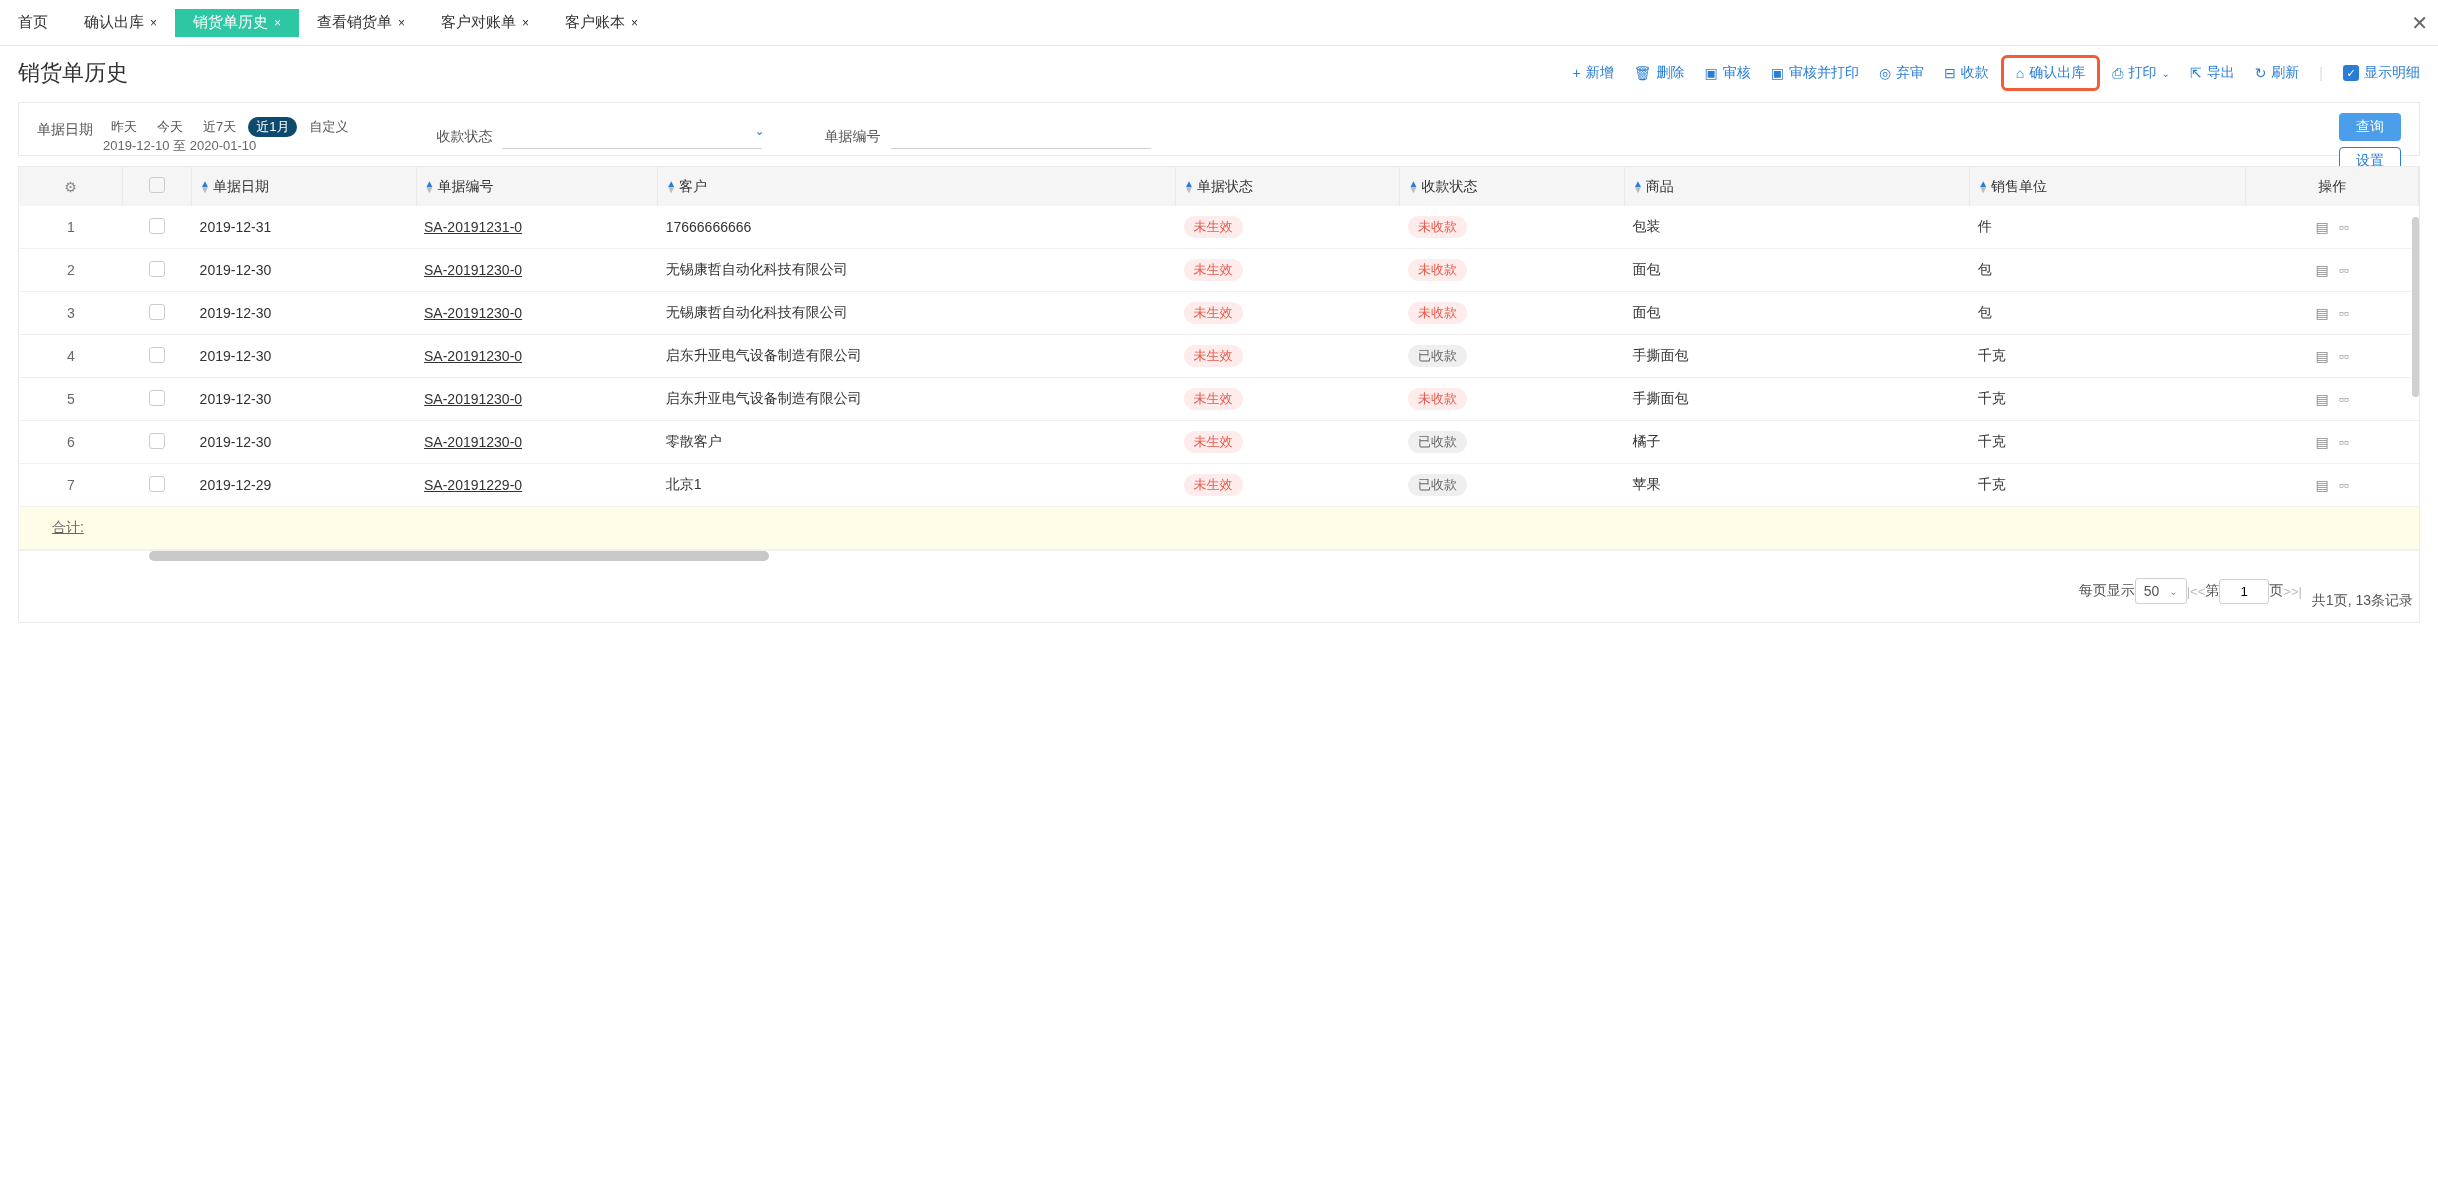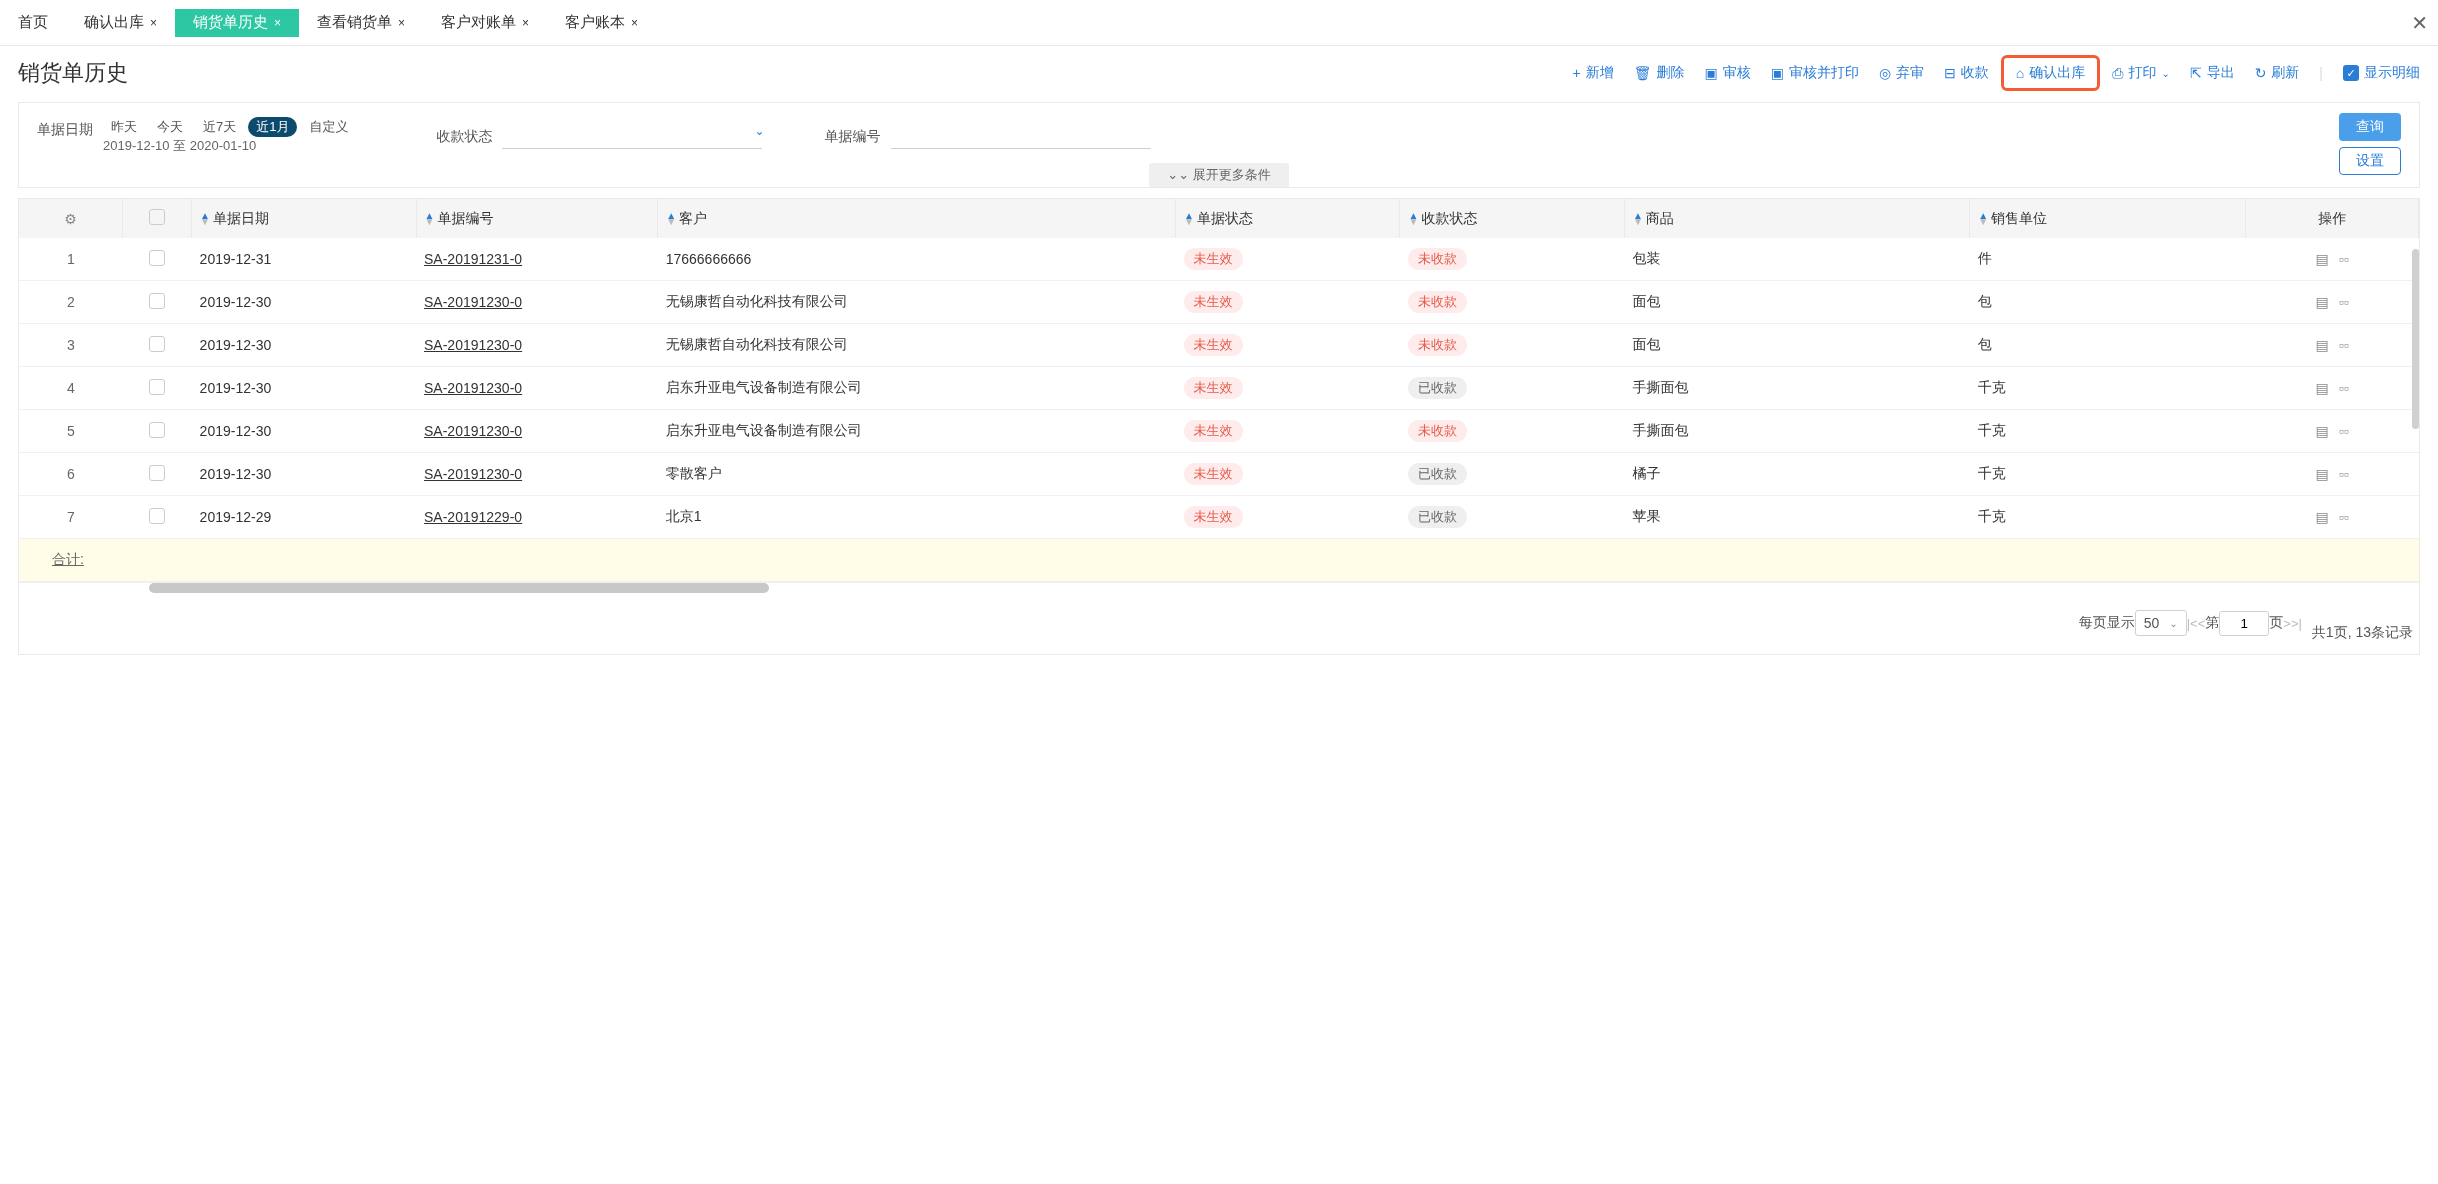--- a/index.html
+++ b/index.html
@@ -439,26 +439,20 @@
         <span class="dropdown-caret">⌄</span>
       </div>
       <div class="filter-group" style="margin-left:40px;">
         <span class="filter-label">单据编号</span>
         <input class="filter-input" style="">
       </div>
     </div>
     <div class="filter-actions">
       <div class="btn btn-primary">查询</div>
       <div class="btn btn-outline">设置</div>
-    </div>
-    <div class="expand-bar">
-      <span class="expand-btn">
-        <span>⌄⌄</span>
-        <span>展开更多条件</span>
-      </span>
     </div>
   </div>
 
   <div class="table-wrapper">
     <table>
       <thead>
         <tr>
           <th class="col-idx"><span class="gear-icon">⚙</span></th>
           <th class="col-chk"><span class="checkbox"></span></th>
           <th class="col-date"><span class="sort">

